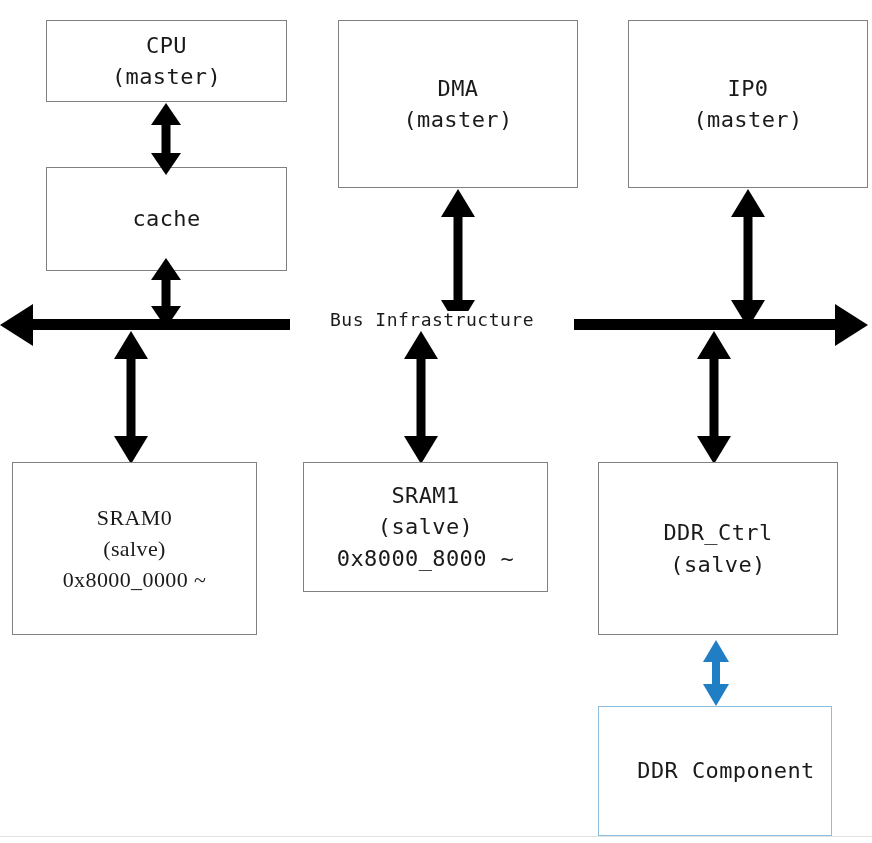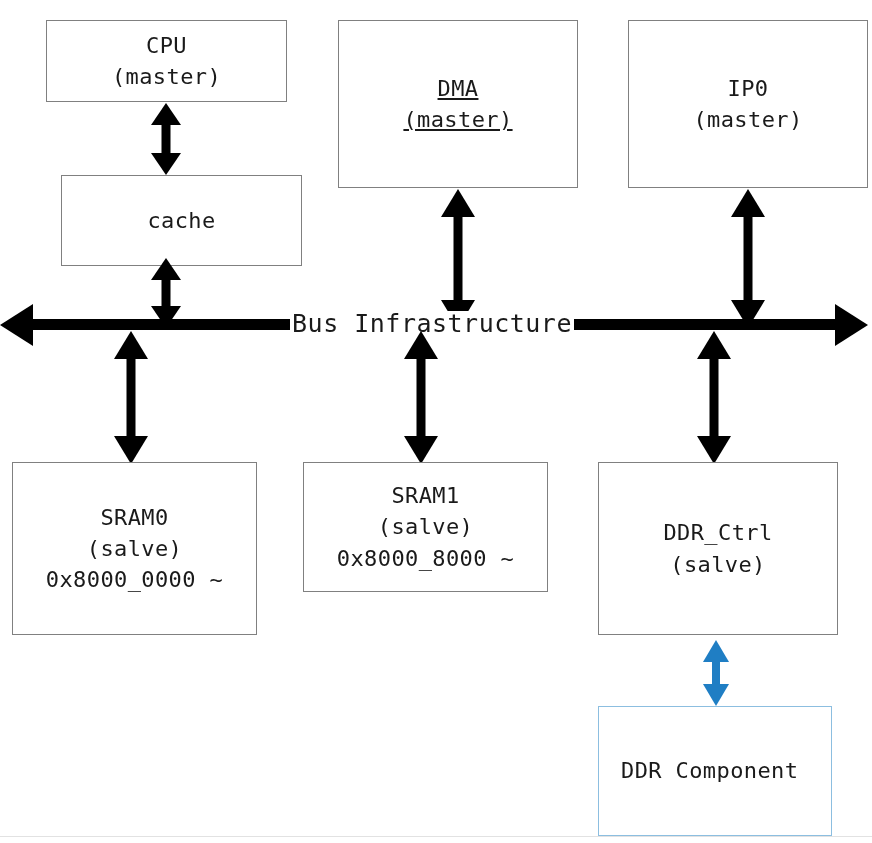--- a/index.html
+++ b/index.html
@@ -30,21 +30,21 @@
     font-family: "DejaVu Sans Mono", "Liberation Mono", monospace;
     font-size: 22px;
     line-height: 1.42;
     letter-spacing: 0.4px;
     text-align: center;
     white-space: pre;
   }
   .box .ln { display: block; }
   .box.blue {
     border: 1.5px solid #8CBEE0;
-    align-items: flex-start;
+    align-items: center;
     justify-content: center;
     padding-left: 22px;
   }
 
   
   #bus-bar {
     position: absolute;
     height: 11px;
     background: #000000;
   }
@@ -55,21 +55,21 @@
     border-top: 21px solid transparent;
     border-bottom: 21px solid transparent;
   }
   .bus-head.left  { border-right: 33px solid #000000; }
   .bus-head.right { border-left: 33px solid #000000; }
   #bus-label {
     position: absolute;
     background: #ffffff;
     color: #1a1a1a;
     font-family: "DejaVu Sans Mono", "Liberation Mono", monospace;
-    font-size: 25px;
+    font-size: 18px;
     letter-spacing: 0.5px;
     white-space: pre;
     text-align: center;
     line-height: 1;
   }
 
   
   .varrow {
     position: absolute;
     transform: translateX(-50%);
@@ -120,25 +120,25 @@
 </head>
 <body>
 
 <div id="canvas">
 
   <div class="box" style="left:46px; top:20px; width:241px; height:82px;">
     <span class="ln">CPU</span>
     <span class="ln">(master)</span>
   </div>
 
-  <div class="box" style="left:46px; top:175px; width:241px; height:91px;margin-left:15px;">
+  <div class="box" style="left:46px; top:167px; width:241px; height:104px;">
     <span class="ln">cache</span>
   </div>
 
-  <div class="box" style="left:338px; top:20px; width:240px; height:168px;text-decoration:underline;">
+  <div class="box" style="left:338px; top:20px; width:240px; height:168px;">
     <span class="ln">DMA</span>
     <span class="ln">(master)</span>
   </div>
 
   <div class="box" style="left:628px; top:20px; width:240px; height:168px;">
     <span class="ln">IP0</span>
     <span class="ln">(master)</span>
   </div>
 
   <div class="varrow black" style="left:166px; top:103px; width:36px; height:72px;">
@@ -181,21 +181,21 @@
     <div class="shaft" style="top:24px; height:85px; width:9px;"></div>
     <div class="head down" style="border-top-width:28px; border-left-width:17px; border-right-width:17px;"></div>
   </div>
 
   <div class="varrow black" style="left:714px; top:331px; width:36px; height:133px;">
     <div class="head up" style="border-bottom-width:28px; border-left-width:17px; border-right-width:17px;"></div>
     <div class="shaft" style="top:24px; height:85px; width:9px;"></div>
     <div class="head down" style="border-top-width:28px; border-left-width:17px; border-right-width:17px;"></div>
   </div>
 
-  <div class="box" style="left:12px; top:462px; width:245px; height:173px;">
+  <div class="box" style="left:12px; top:462px; width:245px; height:173px;font-family:Liberation Serif, serif;">
     <span class="ln">SRAM0</span>
     <span class="ln">(salve)</span>
     <span class="ln">0x8000_0000 ~</span>
   </div>
 
   <div class="box" style="left:303px; top:462px; width:245px; height:130px;">
     <span class="ln">SRAM1</span>
     <span class="ln">(salve)</span>
     <span class="ln">0x8000_8000 ~</span>
   </div>

